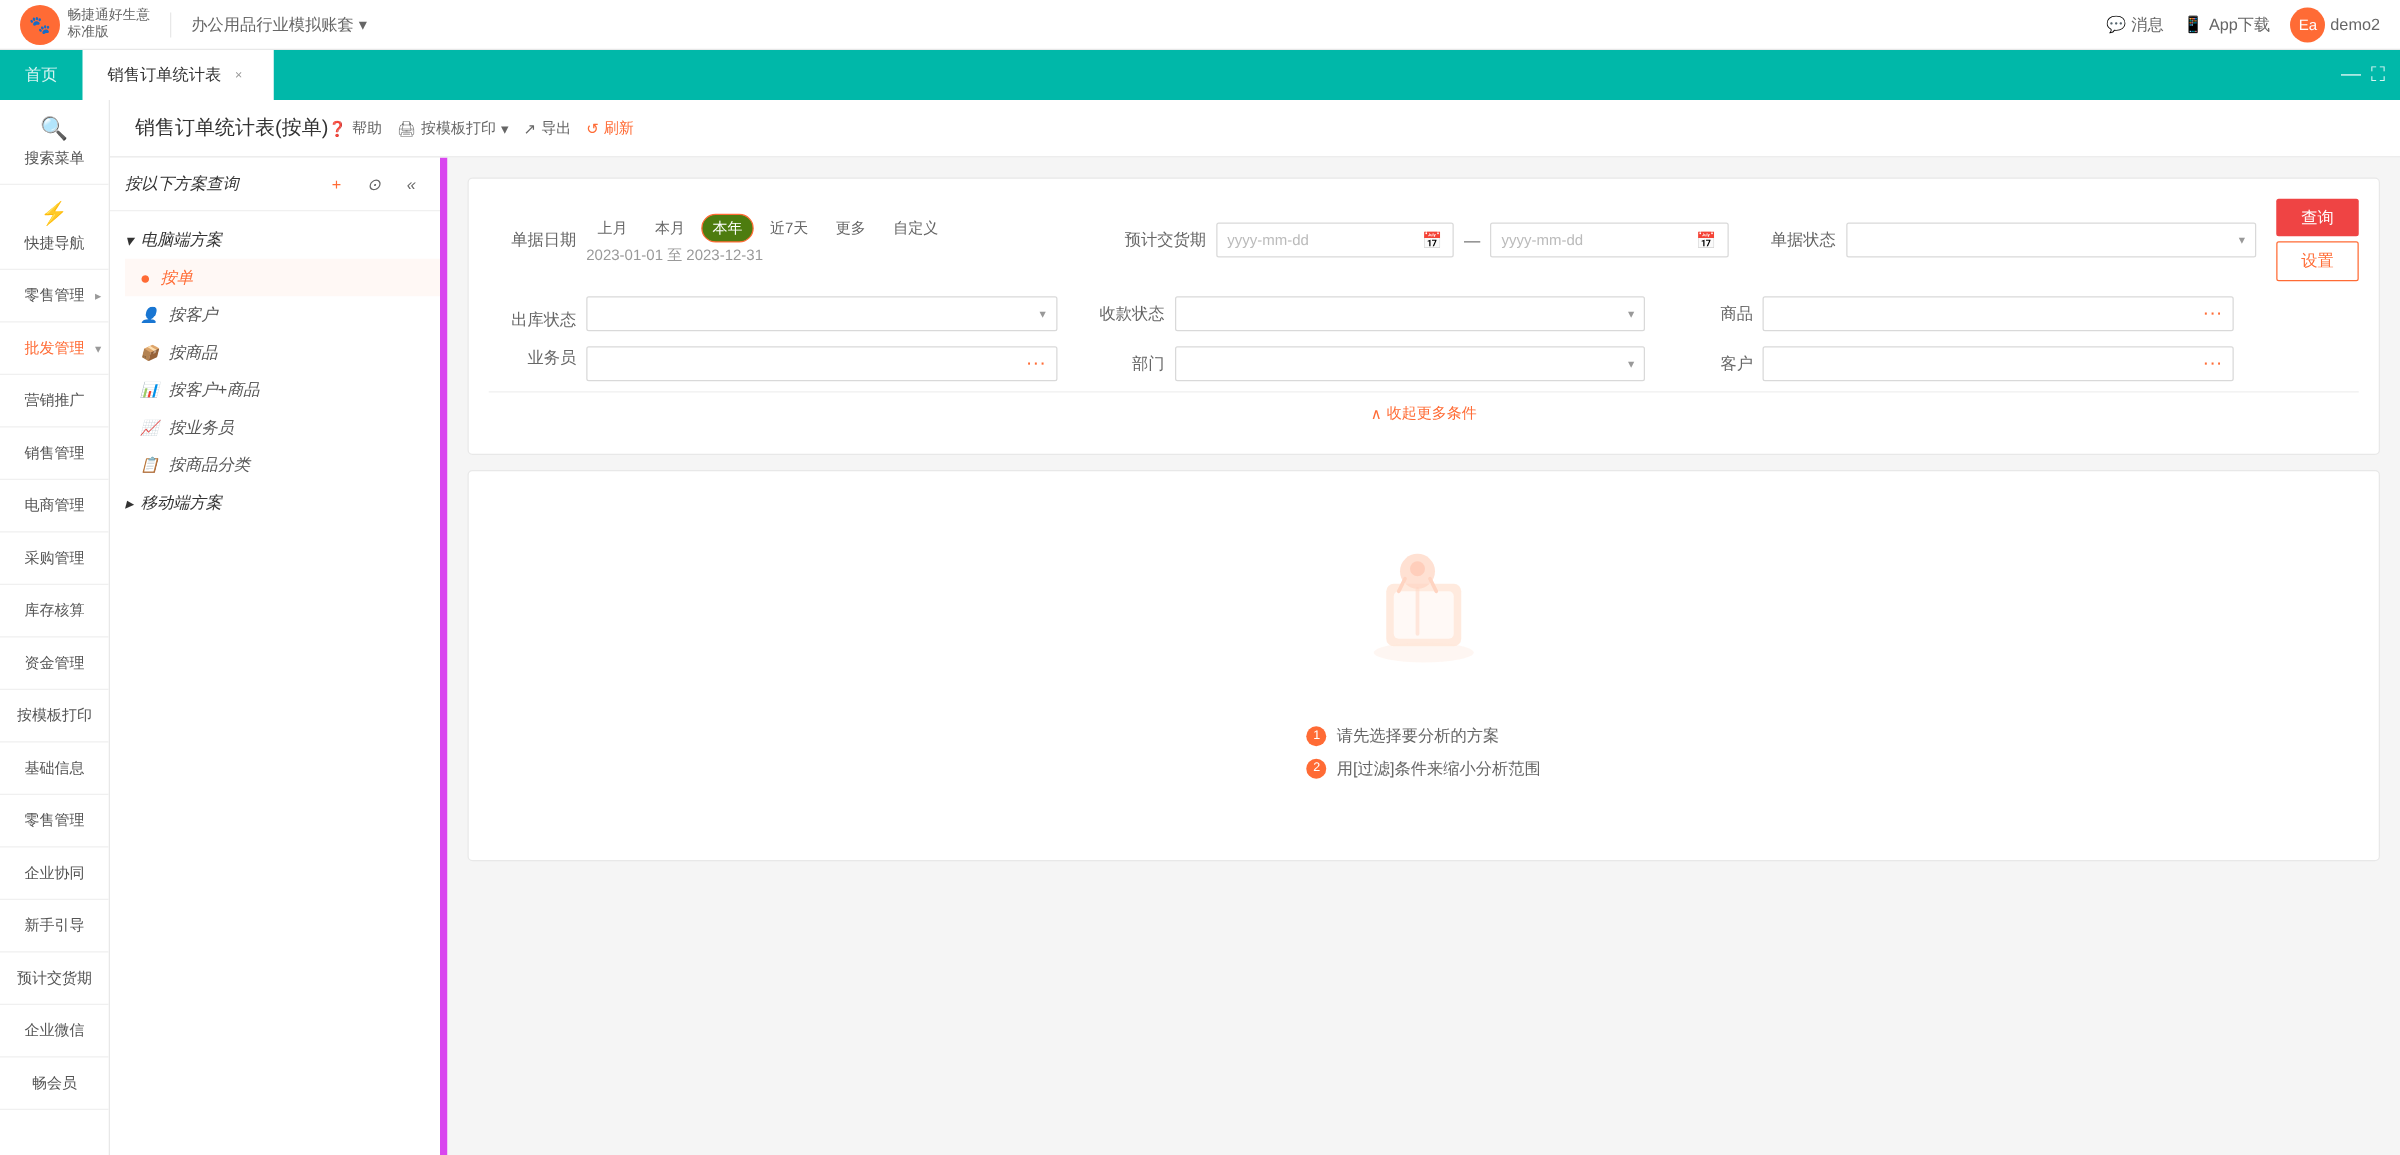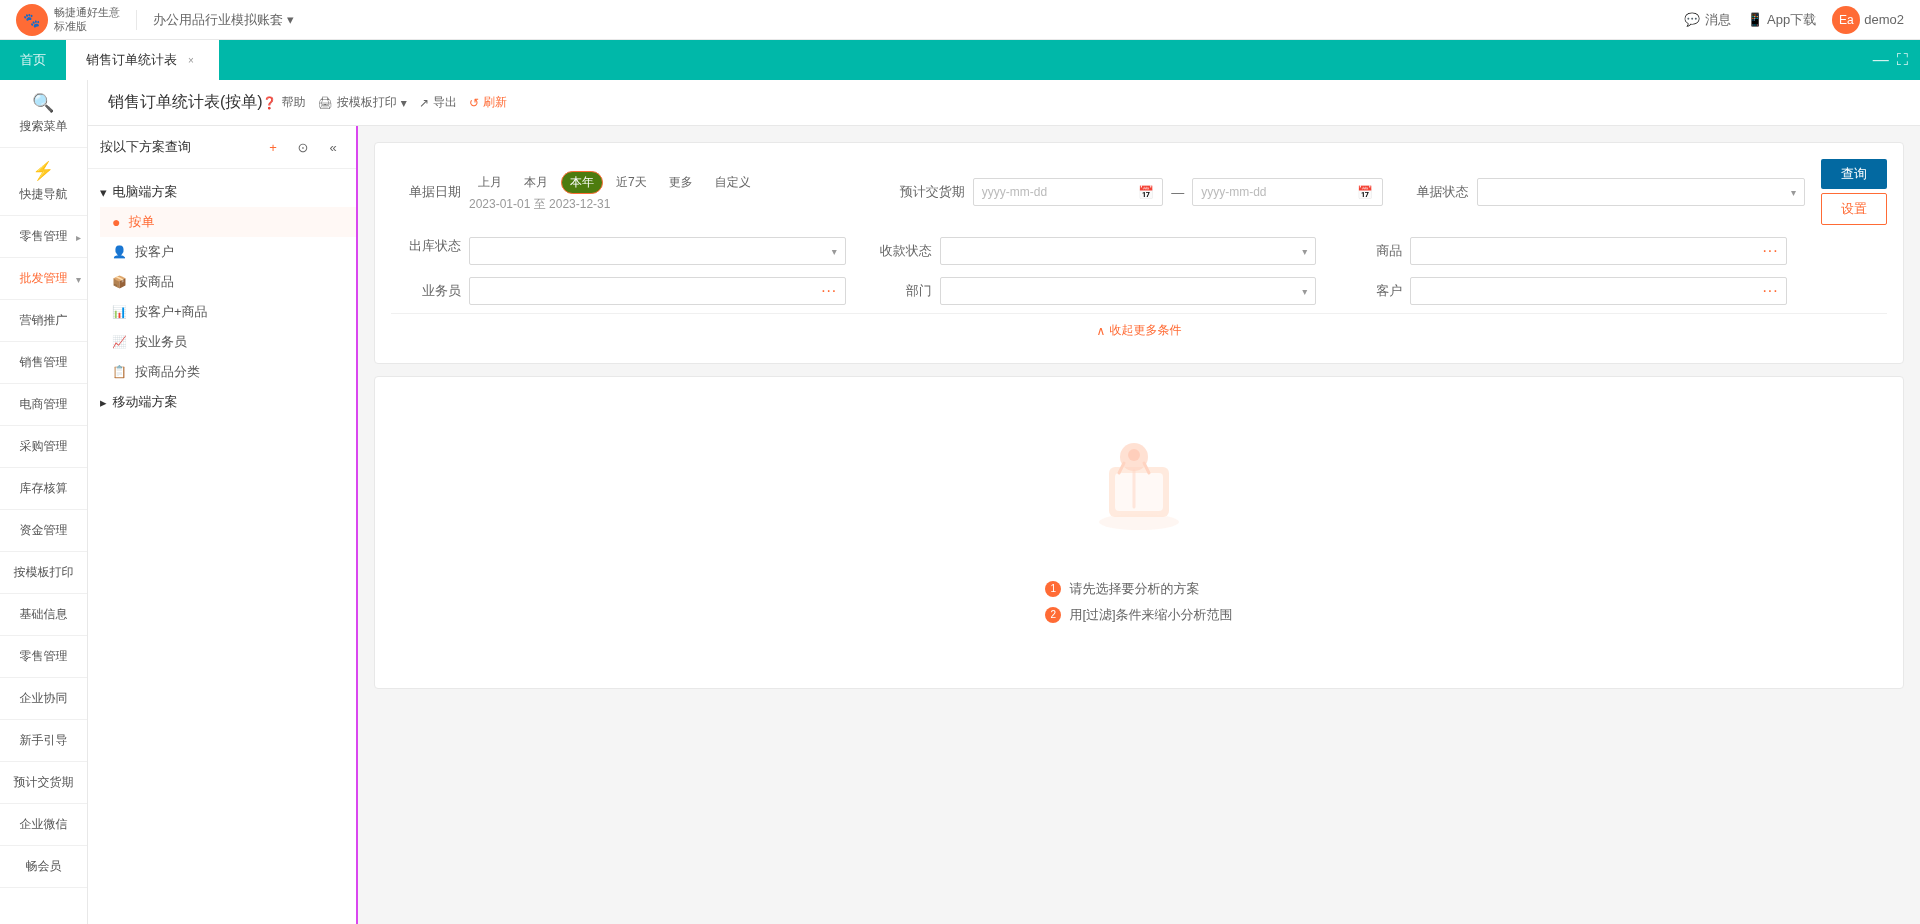--- a/index.html
+++ b/index.html
@@ -67,22 +67,22 @@
     .page-title { font-size: 16px; font-weight: 500; color: #333; padding-bottom: 12px; }
     .page-header-actions { display: flex; align-items: center; gap: 12px; padding-bottom: 12px; }
     .header-action-btn { display: flex; align-items: center; gap: 4px; color: #666; cursor: pointer; font-size: 12px; }
     .header-action-btn.primary { color: #ff6b35; }
 
     
     .inner-layout { display: flex; flex: 1; overflow: hidden; }
 
     
     .left-panel {
-      width: 270px; background: #fff; border-right: 2px solid #d946ef;
-      flex-shrink: 0; overflow-y: auto;
+      width: 270px; background: #fff; border-right: 6px solid #d946ef;
+      flex-shrink: 0; overflow-y: auto; font-style: italic;
     }
     .left-panel-header {
       display: flex; align-items: center; padding: 10px 12px; gap: 8px;
       border-bottom: 1px solid #f0f0f0;
     }
     .left-panel-title { font-size: 13px; color: #333; font-weight: 500; flex: 1; }
     .icon-btn { width: 22px; height: 22px; border-radius: 50%; display: flex; align-items: center; justify-content: center; cursor: pointer; color: #666; font-size: 13px; }
     .icon-btn.orange { color: #ff6b35; }
 
     .tree-section { padding: 8px 0; }
@@ -130,21 +130,21 @@
     .filter-date-input .placeholder { color: #bbb; font-size: 12px; }
     .date-separator { color: #666; }
 
     .collapse-bar {
       display: flex; align-items: center; justify-content: center;
       padding: 8px; color: #ff6b35; cursor: pointer; font-size: 12px;
       gap: 4px; border-top: 1px solid #f0f0f0; margin-top: 8px;
     }
 
     .search-btn {
-      background: #0369a1; color: #fff; border: none; border-radius: 2px;
+      background: #ef4444; color: #fff; border: none; border-radius: 2px;
       padding: 6px 20px; cursor: pointer; font-size: 13px; white-space: nowrap;
     }
     .set-btn {
       background: #fff; color: #ff6b35; border: 1px solid #ff6b35; border-radius: 2px;
       padding: 6px 4px; cursor: pointer; font-size: 13px; white-space: nowrap; margin-top: 4px;
     }
     .action-buttons { display: flex; flex-direction: column; gap: 0; }
 
     
     .empty-state {
@@ -395,21 +395,21 @@
               </div>
             </div>
 
             <div class="action-buttons">
               <button class="search-btn">查询</button>
               <button class="set-btn">设置</button>
             </div>
           </div>
 
           <div style="display:flex; gap:16px; margin-bottom: 12px; align-items:center;">
-            <div style="display:flex; align-items:flex-start; gap:8px; flex:1;">
+            <div style="display:flex; align-items:flex-end; gap:8px; flex:1;">
               <span class="filter-label">出库状态</span>
               <div class="filter-select">
                 <span></span>
                 <span class="dropdown-arrow">▾</span>
               </div>
             </div>
             <div style="display:flex; align-items:center; gap:8px; flex:1;">
               <span class="filter-label">收款状态</span>
               <div class="filter-select">
                 <span></span>
@@ -418,21 +418,21 @@
             </div>
             <div style="display:flex; align-items:center; gap:8px; flex:1; padding-right: 100px;">
               <span class="filter-label">商品</span>
               <div style="flex:1; height:28px; border:1px solid #d9d9d9; border-radius:2px; display:flex; align-items:center; justify-content:flex-end; padding:0 8px; cursor:pointer;">
                 <span class="filter-dots">···</span>
               </div>
             </div>
           </div>
 
           <div style="display:flex; gap:16px; align-items:center;">
-            <div style="display:flex; align-items:center; gap:8px; flex:1;">
+            <div style="display:flex; align-items:flex-start; gap:8px; flex:1;">
               <span class="filter-label">业务员</span>
               <div style="flex:1; height:28px; border:1px solid #d9d9d9; border-radius:2px; display:flex; align-items:center; justify-content:flex-end; padding:0 8px; cursor:pointer;">
                 <span class="filter-dots">···</span>
               </div>
             </div>
             <div style="display:flex; align-items:center; gap:8px; flex:1;">
               <span class="filter-label">部门</span>
               <div class="filter-select">
                 <span></span>
                 <span class="dropdown-arrow">▾</span>

